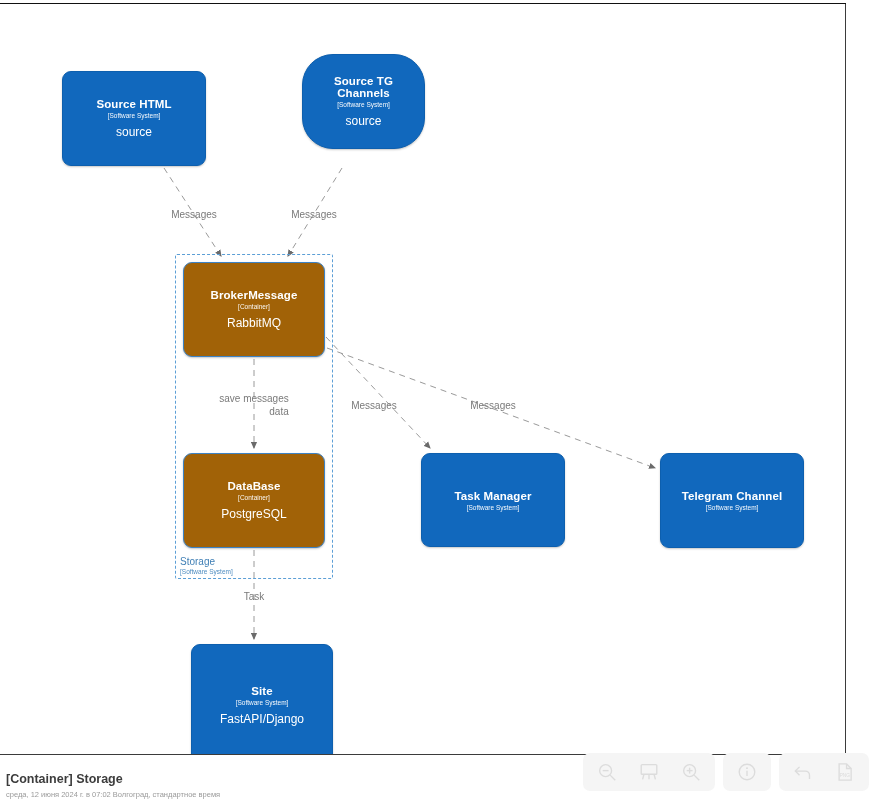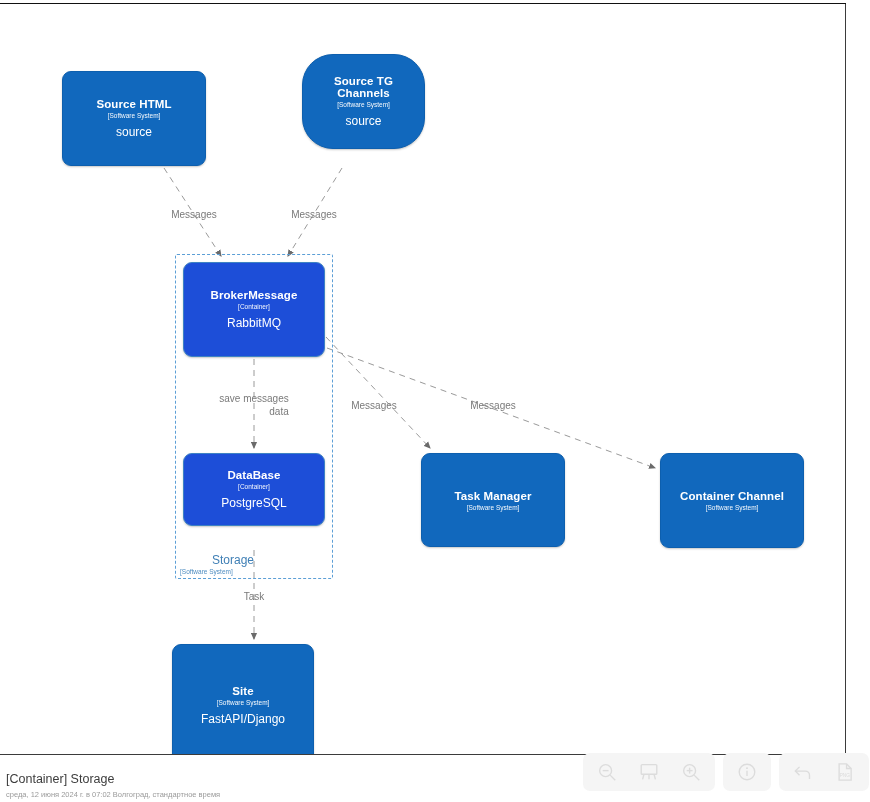--- a/index.html
+++ b/index.html
@@ -34,36 +34,36 @@
     position: absolute;
     border: 1px dashed #5c9fd6;
     border-radius: 2px;
     background: transparent;
   }
   .boundary-label {
     position: absolute; left: 4px; bottom: 3px;
     line-height: 1.15;
     color: #3f7fb5;
   }
-  .boundary-name { font-size: 12px; color: #3f7fb5; margin-left: 32px; }
+  .boundary-name { font-size: 10px; color: #3f7fb5; }
   .boundary-type { font-size: 6.5px; color: #4e8cc0; }
 
   
   .node {
     position: absolute;
     border-radius: 9px;
     color: #ffffff;
     text-align: center;
     display: flex; flex-direction: column;
     align-items: center; justify-content: center;
     box-shadow: 0 1px 2px rgba(0,0,0,0.22);
     padding: 4px 8px;
   }
   .node.system     { background: #1168bd; border: 1px solid #0d5fae; }
-  .node.container  { background: #1d4ed8; border: 1px solid #3d82c4; }
+  .node.container  { background: #a16207; border: 1px solid #3d82c4; }
   .node-name { font-size: 11.5px; font-weight: bold; letter-spacing: .1px; }
   .node-type { font-size: 6.5px; margin-top: 2px; opacity: .96; }
   .node-tech { font-size: 12px; margin-top: 6px; }
 
   
   .edge-label {
     position: absolute;
     font-size: 10px;
     color: #7a7a7a;
     text-align: center;
@@ -71,21 +71,21 @@
     white-space: pre-line;
     transform: translate(-50%, -50%);
     pointer-events: none;
   }
 
   
   #status-bar {
     position: absolute; left: 0; top: 757px; width: 870px; height: 45px;
     background: #ffffff;
   }
-  #status-title { position: absolute; left: 6px; top: 15px; font-size: 12.5px; color: #3c3c3c; }
+  #status-title { position: absolute; left: 6px; top: 15px; font-size: 12.5px; color: #3c3c3c; font-weight: bold; }
   #status-sub   { position: absolute; left: 6px; top: 33px; font-size: 7.5px; color: #9a9a9a; }
 
   
   #toolbar {
     position: absolute; left: 583px; top: 753px;
     display: flex; align-items: center; gap: 8px;
   }
   .tool-group {
     display: flex; align-items: center;
     background: #f5f5f5; border-radius: 7px;
@@ -142,34 +142,34 @@
           <div class="node system" style="left: 302px; top: 50px; width: 123px; height: 95px; border-radius: 31px;">
             <div class="node-name">Source TG Channels</div>
             <div class="node-type">[Software System]</div>
             <div class="node-tech">source</div>
           </div>
           <div class="node container" style="left: 183px; top: 258px; width: 142px; height: 95px;">
             <div class="node-name">BrokerMessage</div>
             <div class="node-type">[Container]</div>
             <div class="node-tech">RabbitMQ</div>
           </div>
-          <div class="node container" style="left: 183px; top: 449px; width: 142px; height: 73px;">
+          <div class="node container" style="left: 183px; top: 449px; width: 142px; height: 95px;">
             <div class="node-name">DataBase</div>
             <div class="node-type">[Container]</div>
             <div class="node-tech">PostgreSQL</div>
           </div>
           <div class="node system" style="left: 421px; top: 449px; width: 144px; height: 94px;">
             <div class="node-name">Task Manager</div>
             <div class="node-type">[Software System]</div>
           </div>
           <div class="node system" style="left: 660px; top: 449px; width: 144px; height: 95px;">
-            <div class="node-name">Container Channel</div>
-            <div class="node-type">[Software System]</div>
-          </div>
-          <div class="node system" style="left: 172px; top: 640px; width: 142px; height: 123px; padding-left: 8px;">
+            <div class="node-name">Telegram Channel</div>
+            <div class="node-type">[Software System]</div>
+          </div>
+          <div class="node system" style="left: 191px; top: 640px; width: 142px; height: 123px; padding-left: 8px;">
             <div class="node-name">Site</div>
             <div class="node-type">[Software System]</div>
             <div class="node-tech">FastAPI/Django</div>
           </div>
         </div>
       <div id="edge-label-layer">
           <div class="edge-label" style="left: 194px; top: 211px;">Messages</div>
           <div class="edge-label" style="left: 314px; top: 211px;">Messages</div>
           <div class="edge-label" style="left: 254px; top: 401px; text-align: right;">save messages
 data</div>

